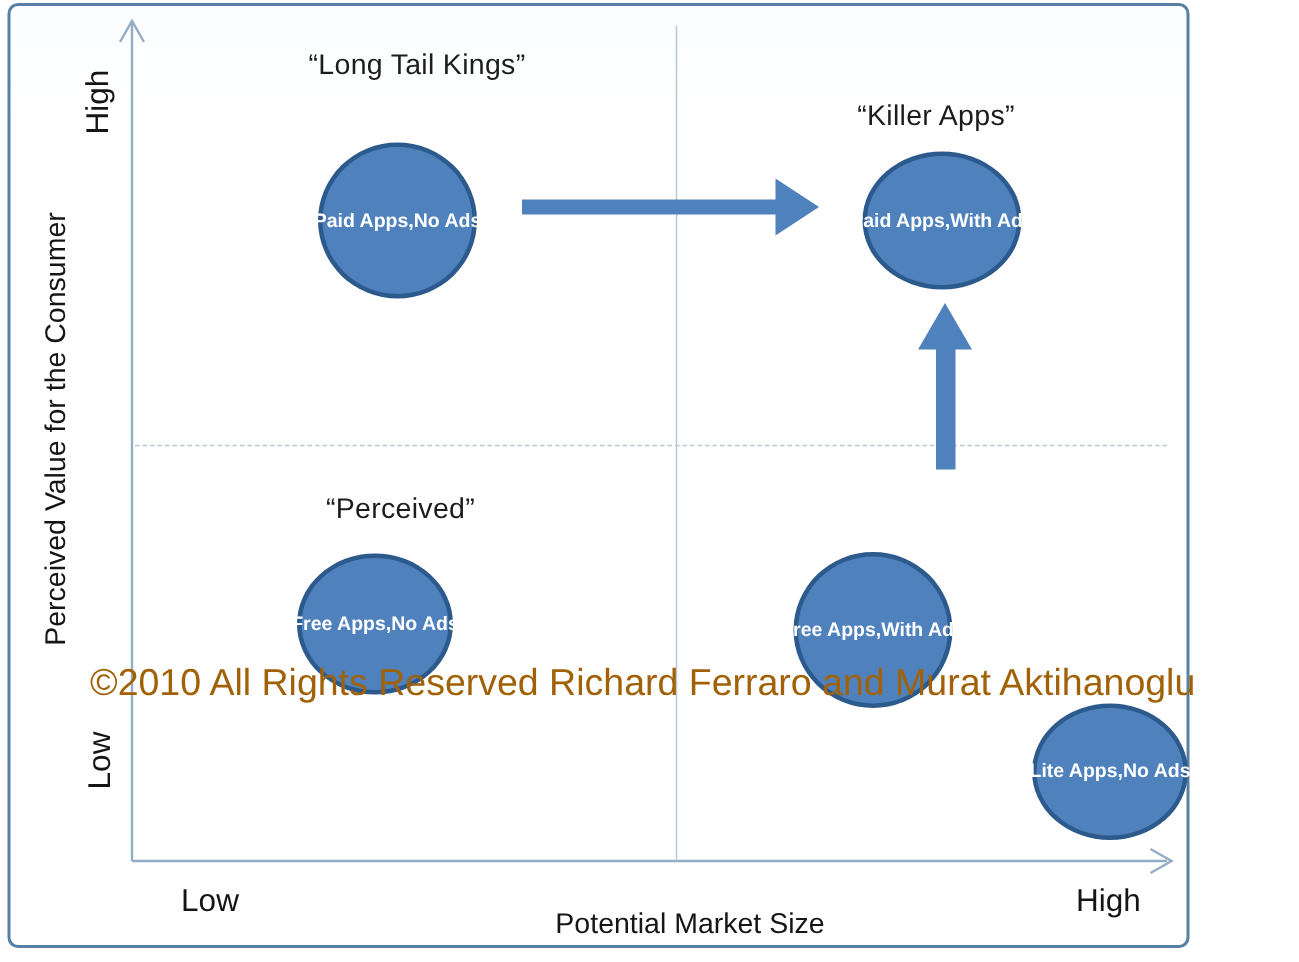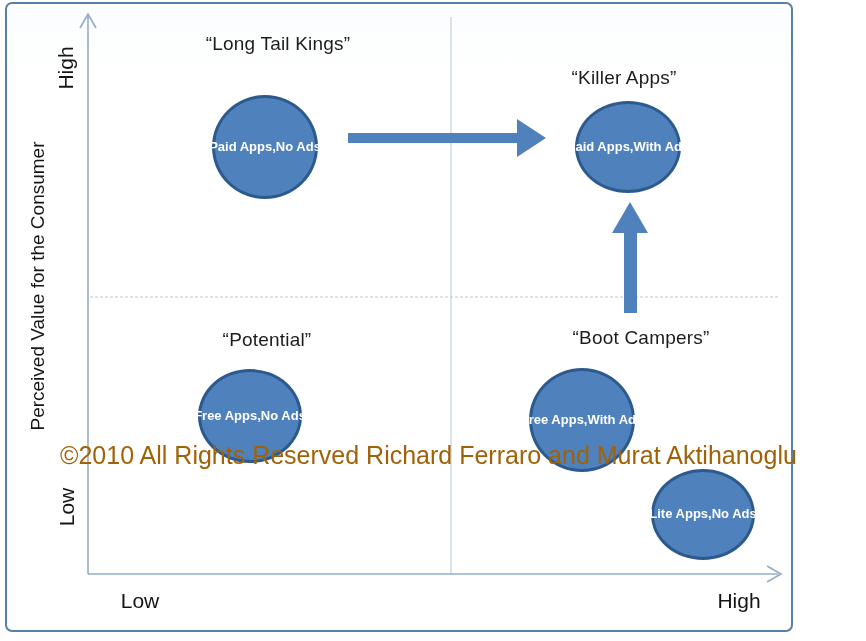--- a/index.html
+++ b/index.html
@@ -124,46 +124,46 @@
     <polyline class="axis-line" points="80,28 88,14 96,28"></polyline>
     <line class="axis-line" x1="88" y1="574" x2="778" y2="574"></line>
     <polyline class="axis-line" points="767,566 781,574 767,582"></polyline>
 
     <path class="fat-arrow" d="M348,133 L517,133 L517,119 L546,138 L517,157 L517,143 L348,143 Z"></path>
     <path class="fat-arrow" d="M624,313 L624,233 L612,233 L630,202 L648,233 L637,233 L637,313 Z"></path>
   </svg>
 
   <div class="quad-title" style="left:278px; top:33px;">“Long Tail Kings”</div>
   <div class="quad-title" style="left:624px; top:33px;margin-top:34px;">“Killer Apps”</div>
-  <div class="quad-title" style="left:267px; top:329px;">“Potential”</div>
-  <div class="quad-title" style="left:641px; top:327px;">“Boot Campers”</div>
+  <div class="quad-title" style="left:267px; top:329px;">“Perceived”</div>
 
   <div class="bubble" style="left:212px; top:95px; width:106px; height:104px;">
     <span>Paid Apps,</span>
     <span>No Ads</span>
   </div>
   <div class="bubble" style="left:575px; top:101px; width:106px; height:92px;">
     <span>Paid Apps,</span>
     <span>With Ads</span>
   </div>
   <div class="bubble" style="left:198px; top:369px; width:104px; height:94px;">
     <span>Free Apps,</span>
     <span>No Ads</span>
   </div>
   <div class="bubble" style="left:529px; top:368px; width:106px; height:104px;">
     <span>Free Apps,</span>
     <span>With Ads</span>
   </div>
-  <div class="bubble" style="left:651px; top:469px; width:104px; height:91px;">
+  <div class="bubble" style="left:688px; top:469px; width:104px; height:91px;">
     <span>Lite Apps,</span>
     <span>No Ads</span>
   </div>
 
   <div class="axis-cap rot" style="left:66px; top:68px;">High</div>
   <div class="axis-cap rot" style="left:67px; top:507px;">Low</div>
   <div class="y-axis-title rot" style="left:38px; top:286px;">Perceived Value for the Consumer</div>
 
   <div class="axis-cap ctr" style="left:140px; top:589px;">Low</div>
+  <div class="x-axis-title" style="left:460px; top:606px;">Potential Market Size</div>
   <div class="axis-cap ctr" style="left:739px; top:589px;">High</div>
 
   <div class="copyright">©2010 All Rights Reserved Richard Ferraro and Murat Aktihanoglu</div>
 
 </div>
 
 </body></html>

